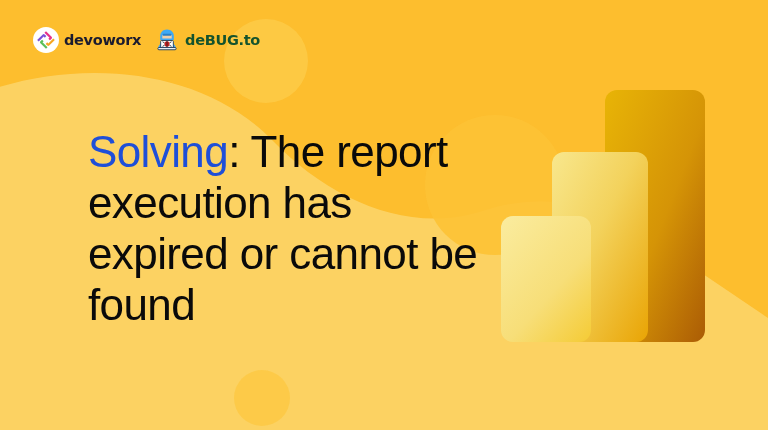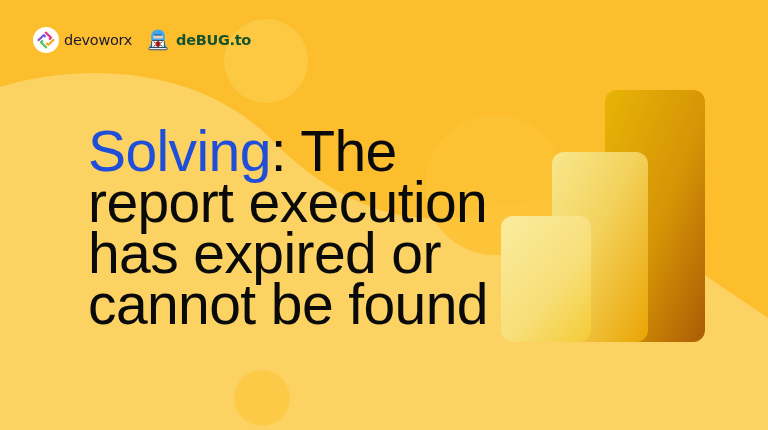--- a/index.html
+++ b/index.html
@@ -44,21 +44,21 @@
     height: 26px;
     border-radius: 50%;
     background: #ffffff;
     display: flex;
     align-items: center;
     justify-content: center;
     flex: none;
   }
   .brand-text {
     font-family: "DejaVu Sans", sans-serif;
-    font-weight: normal;
+    font-weight: bold;
     font-size: 14.5px;
     letter-spacing: -0.3px;
     color: #1b1b2f;
     line-height: 1;
     white-space: nowrap;
   }
   .debug-mark {
     width: 26px;
     height: 26px;
     flex: none;
@@ -75,21 +75,21 @@
   }
 
   
   .headline {
     position: absolute;
     left: 88px;
     top: 126px;
     width: 400px;
     z-index: 6;
     font-family: "Liberation Sans", sans-serif;
-    font-size: 57px;
+    font-size: 44px;
     line-height: 51px;
     font-weight: 400;
     color: #0a0a0a;
     letter-spacing: -0.6px;
   }
   .headline .kw {
     color: #1f4fd8;
   }
 
   

